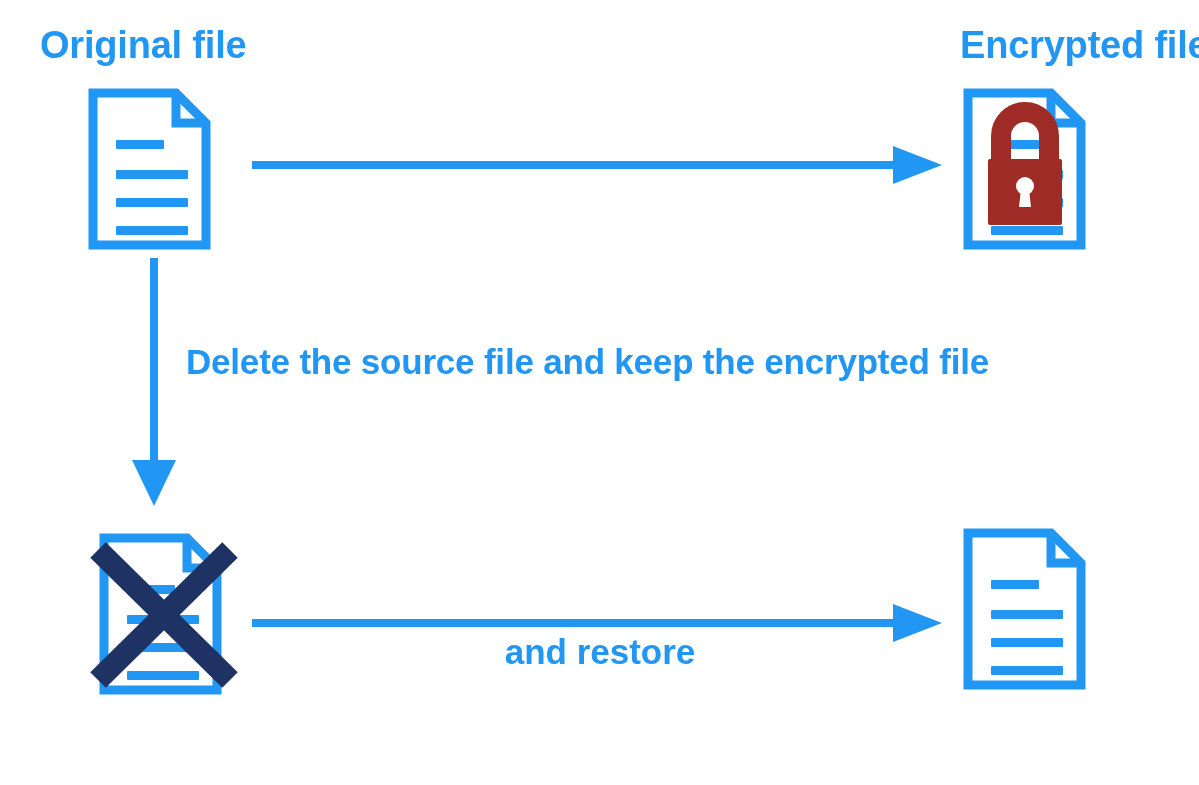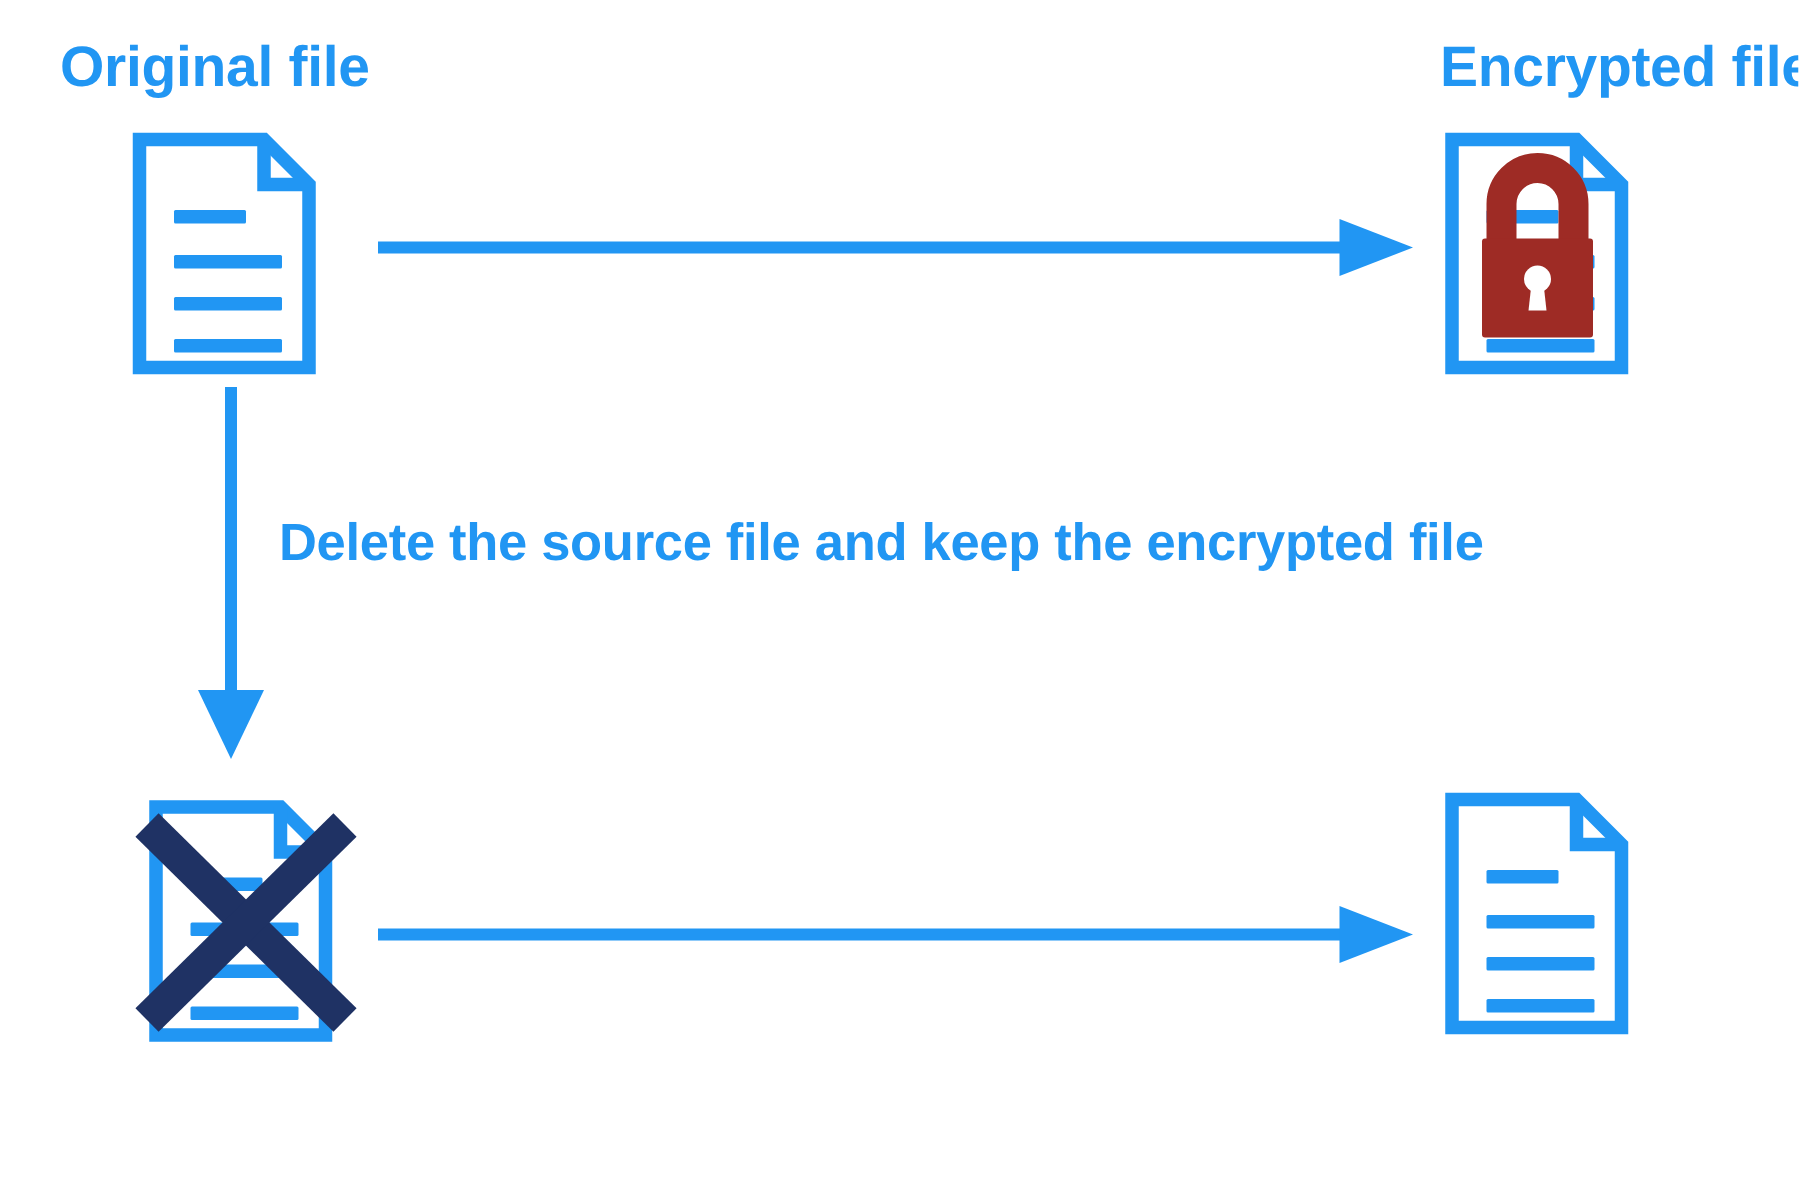--- a/index.html
+++ b/index.html
@@ -154,14 +154,15 @@
   </svg>
 
   <div class="label mid-label">Delete the source file and keep the encrypted file</div>
 
   <svg class="arrow-svg arrow-bottom" width="690" height="50" viewBox="0 0 690 50" xmlns="http://www.w3.org/2000/svg">
     <line x1="0" y1="25" x2="645" y2="25" stroke="#2196f3" stroke-width="8"></line>
     <polygon points="641,6 690,25 641,44" fill="#2196f3"></polygon>
   </svg>
 
 
+  <div class="arrow-label bottom-arrow-label-2">and restore</div>
 
 </div>
 
 </body></html>

